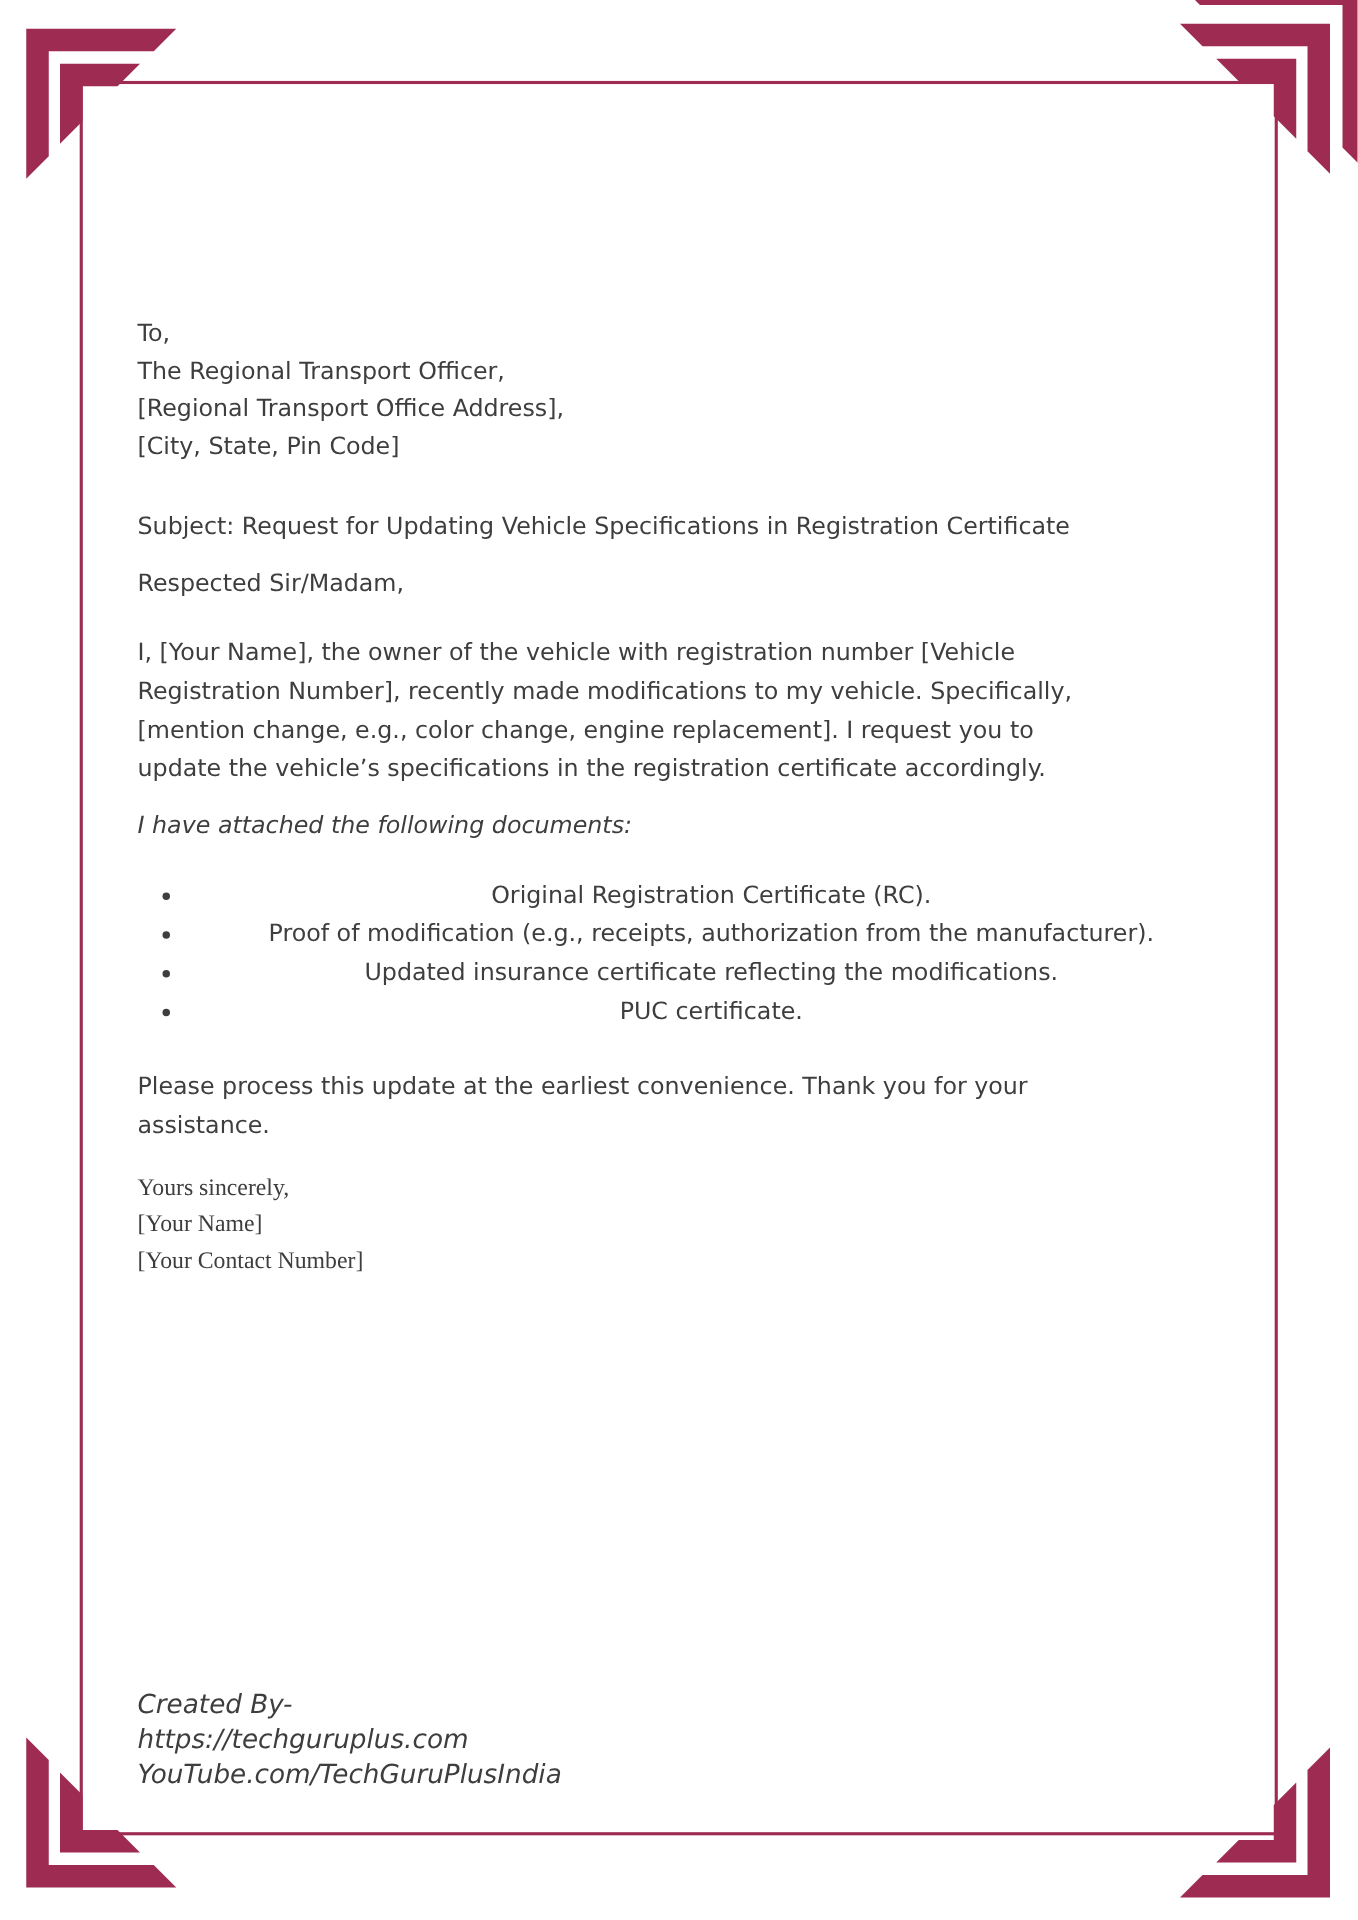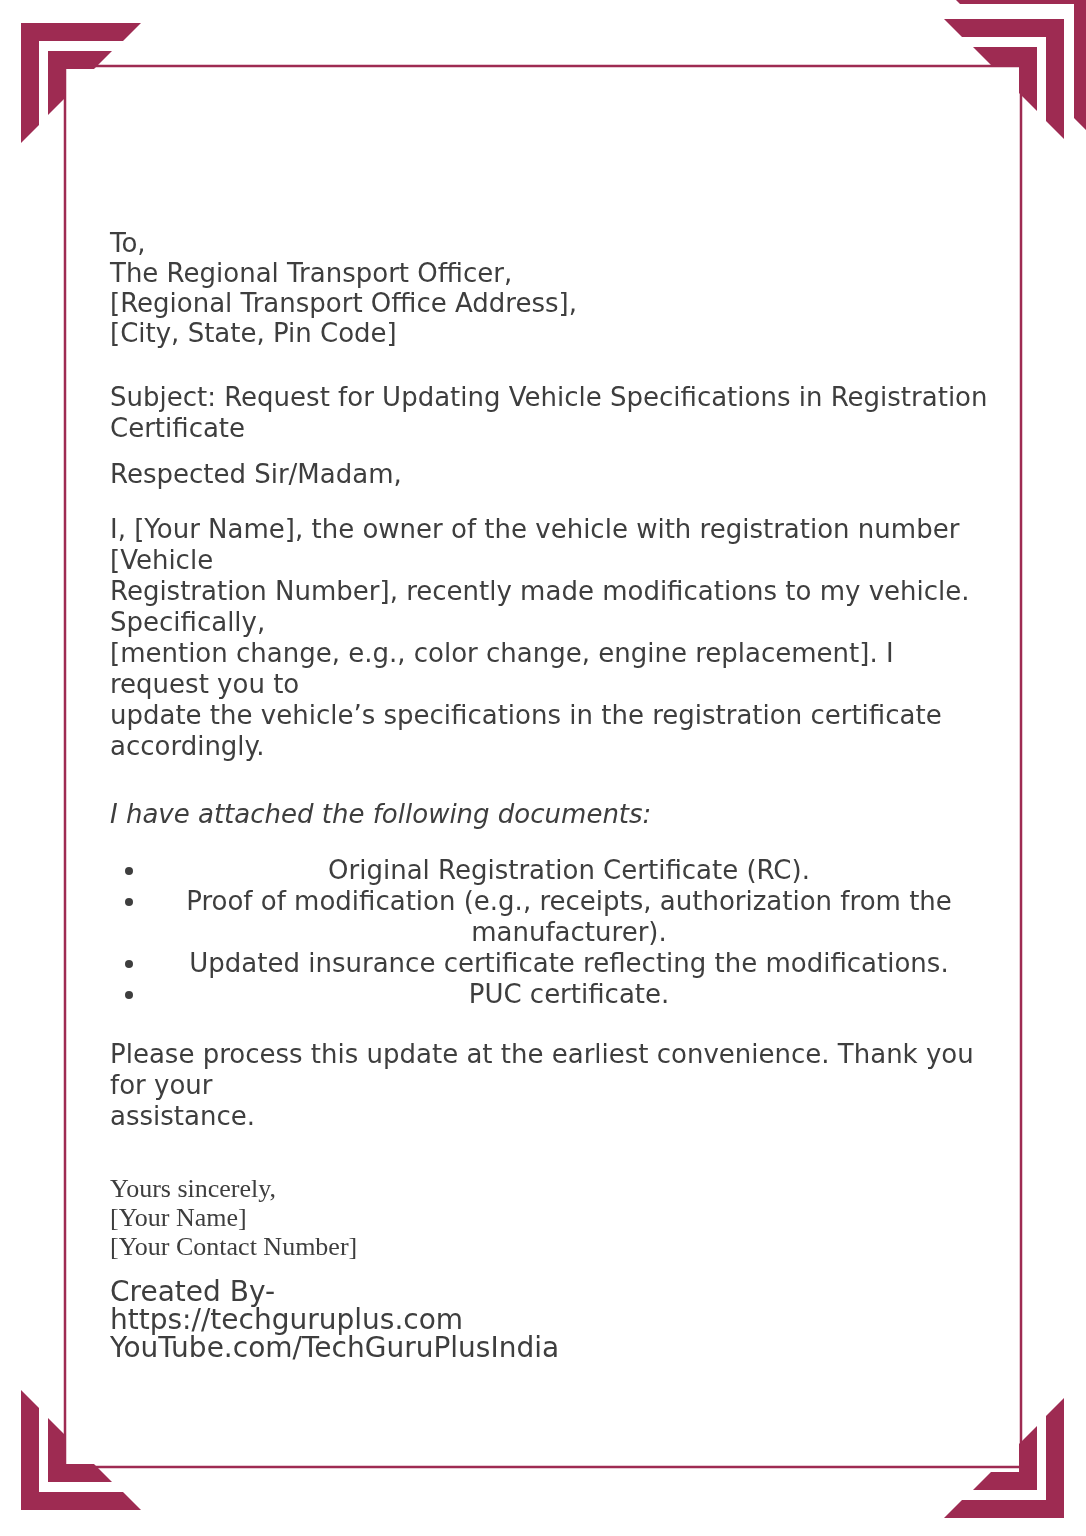--- a/index.html
+++ b/index.html
@@ -21,45 +21,46 @@
     left: 0; top: 0;
     width: 1086px; height: 1536px;
     pointer-events: none;
   }
   .accent-fill { fill: var(--accent); }
   .frame-line { fill: none; stroke: var(--accent); stroke-width: 2.5px; }
 
   .letter-content {
     position: absolute;
     left: 110px;
-    top: 228px;
+    top: 252px;
     width: 880px;
-    font-size: 26px;
+    font-size: 19px;
   }
   .recipient-block { line-height: 30px; margin-bottom: 34px; }
   .subject-line   { line-height: 31px; margin-bottom: 15px; }
   .salutation     { line-height: 31px; margin-bottom: 24px; }
-  .body-paragraph { line-height: 31px; white-space: pre-line; margin-bottom: 37px; }
+  .body-paragraph { line-height: 31px; white-space: pre-line; margin-bottom: 14px; }
   .attachments-intro { line-height: 31px; margin-bottom: 25px; font-style: italic; }
   ul.attachments-list {
     margin: 0 0 29px 0;
     padding-left: 38px;
     list-style: disc;
     text-align: center;
   }
   ul.attachments-list li { line-height: 31px; }
-  .closing-paragraph { line-height: 31px; white-space: pre-line; margin-bottom: 42px; }
+  .closing-paragraph { line-height: 31px; white-space: pre-line; margin-bottom: 20px; }
   .signoff-block { line-height: 29px; font-family: Liberation Serif, serif; }
 
   .footer-credit {
     position: absolute;
     left: 110px;
-    top: 1278px;
-    font-size: 28px;
+    top: 1349px;
+    font-size: 21px;
     line-height: 28px;
+    font-style: italic;
   }
 </style>
 </head>
 <body>
 
 <svg class="frame-overlay" viewBox="0 0 1086 1536" aria-hidden="true">
   <rect class="frame-line" x="65" y="66" width="956" height="1401"></rect>
 
   <g>
     <path class="accent-fill" d="M21,23 L141,23 L123,41 L39,41 L39,125 L21,143 Z"></path>

